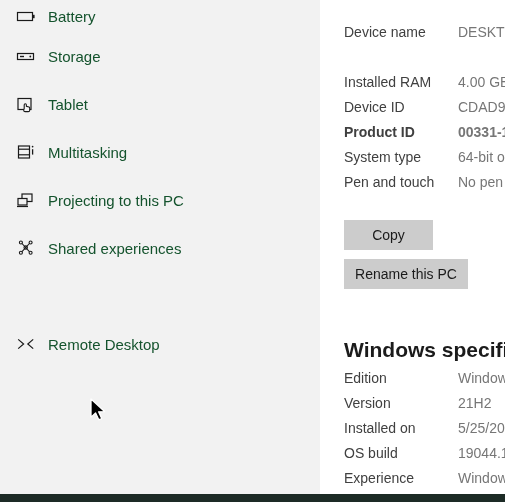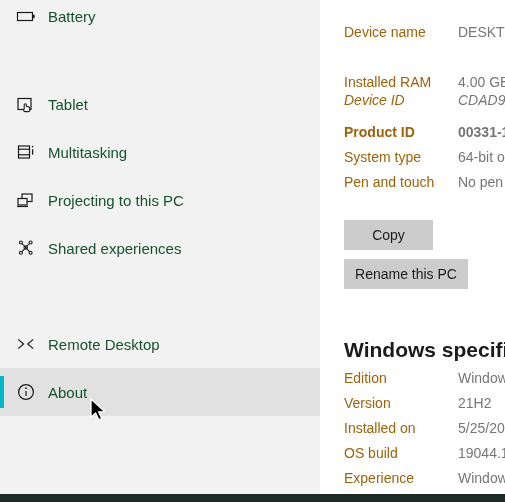--- a/index.html
+++ b/index.html
@@ -90,21 +90,21 @@
     left: 0;
     width: 185px;
     height: 25px;
     white-space: nowrap;
   }
   .spec-label {
     position: absolute;
     left: 24px;
     top: 3px;
     font-size: 14px;
-    color: #a16207;
+    color: #404040;
     line-height: 1;
     white-space: nowrap;
   }
   .spec-value {
     position: absolute;
     left: 138px;
     top: 3px;
     font-size: 14px;
     color: #767676;
     line-height: 1;
@@ -166,20 +166,30 @@
     <div class="nav-item" style="top:-8px;">
       <span class="nav-icon">
         <svg width="22" height="22" viewBox="0 0 22 22" fill="none" stroke="currentColor" stroke-width="1.2">
           <rect x="2.5" y="7.5" width="15" height="8"></rect>
           <rect x="18" y="9.8" width="1.6" height="3.4" fill="currentColor" stroke="none"></rect>
         </svg>
       </span>
       <span class="nav-label">Battery</span>
     </div>
 
+    <div class="nav-item" style="top:32px;">
+      <span class="nav-icon">
+        <svg width="22" height="22" viewBox="0 0 22 22" fill="none" stroke="currentColor" stroke-width="1.2">
+          <rect x="2.5" y="8.5" width="16" height="6"></rect>
+          <line x1="5" y1="11.5" x2="9" y2="11.5" stroke-width="1.4"></line>
+          <circle cx="15.3" cy="11.5" r="0.9" fill="currentColor" stroke="none"></circle>
+        </svg>
+      </span>
+      <span class="nav-label">Storage</span>
+    </div>
 
     <div class="nav-item" style="top:80px;">
       <span class="nav-icon">
         <svg width="22" height="22" viewBox="0 0 22 22" fill="none" stroke="currentColor" stroke-width="1.2">
           <rect x="3" y="5.5" width="13" height="11"></rect>
           <path d="M9.2 15.5 v-3.6 a1.1 1.1 0 0 1 2.2 0 v1.4 l2.6 0.7 a1 1 0 0 1 0.7 1 v2.2 a1.4 1.4 0 0 1 -1.4 1.4 h-3.2 a1.4 1.4 0 0 1 -1.4 -1.4 z" fill="#f2f2f2" stroke="currentColor" stroke-width="1.1"></path>
         </svg>
       </span>
       <span class="nav-label">Tablet</span>
     </div>
@@ -227,45 +237,34 @@
     <div class="nav-item" style="top:320px;">
       <span class="nav-icon">
         <svg width="22" height="22" viewBox="0 0 22 22" fill="none" stroke="currentColor" stroke-width="1.2">
           <path d="M3.2 6.4 L8.6 11 L3.2 15.6"></path>
           <path d="M18.2 6.4 L12.8 11 L18.2 15.6"></path>
         </svg>
       </span>
       <span class="nav-label">Remote Desktop</span>
     </div>
 
-    <div class="nav-item selected" style="top:368px;">
-      <span class="nav-accent"></span>
-      <span class="nav-icon">
-        <svg width="22" height="22" viewBox="0 0 22 22" fill="none" stroke="currentColor" stroke-width="1.2">
-          <circle cx="11" cy="11" r="7.4"></circle>
-          <line x1="11" y1="10" x2="11" y2="15"></line>
-          <circle cx="11" cy="7.2" r="0.85" fill="currentColor" stroke="none"></circle>
-        </svg>
-      </span>
-      <span class="nav-label">About</span>
-    </div>
 
   </nav>
 
   <section id="main">
 
     <div class="spec-row" style="top:22px;">
       <span class="spec-label">Device name</span>
       <span class="spec-value">DESKTO</span>
     </div>
     <div class="spec-row" style="top:72px;">
       <span class="spec-label">Installed RAM</span>
       <span class="spec-value">4.00 GB</span>
     </div>
-    <div class="spec-row" style="top:90px;font-style:italic;">
+    <div class="spec-row" style="top:97px;">
       <span class="spec-label">Device ID</span>
       <span class="spec-value">CDAD9/</span>
     </div>
     <div class="spec-row" style="top:122px;font-weight:bold;">
       <span class="spec-label">Product ID</span>
       <span class="spec-value">00331-1</span>
     </div>
     <div class="spec-row" style="top:147px;">
       <span class="spec-label">System type</span>
       <span class="spec-value">64-bit o</span>

